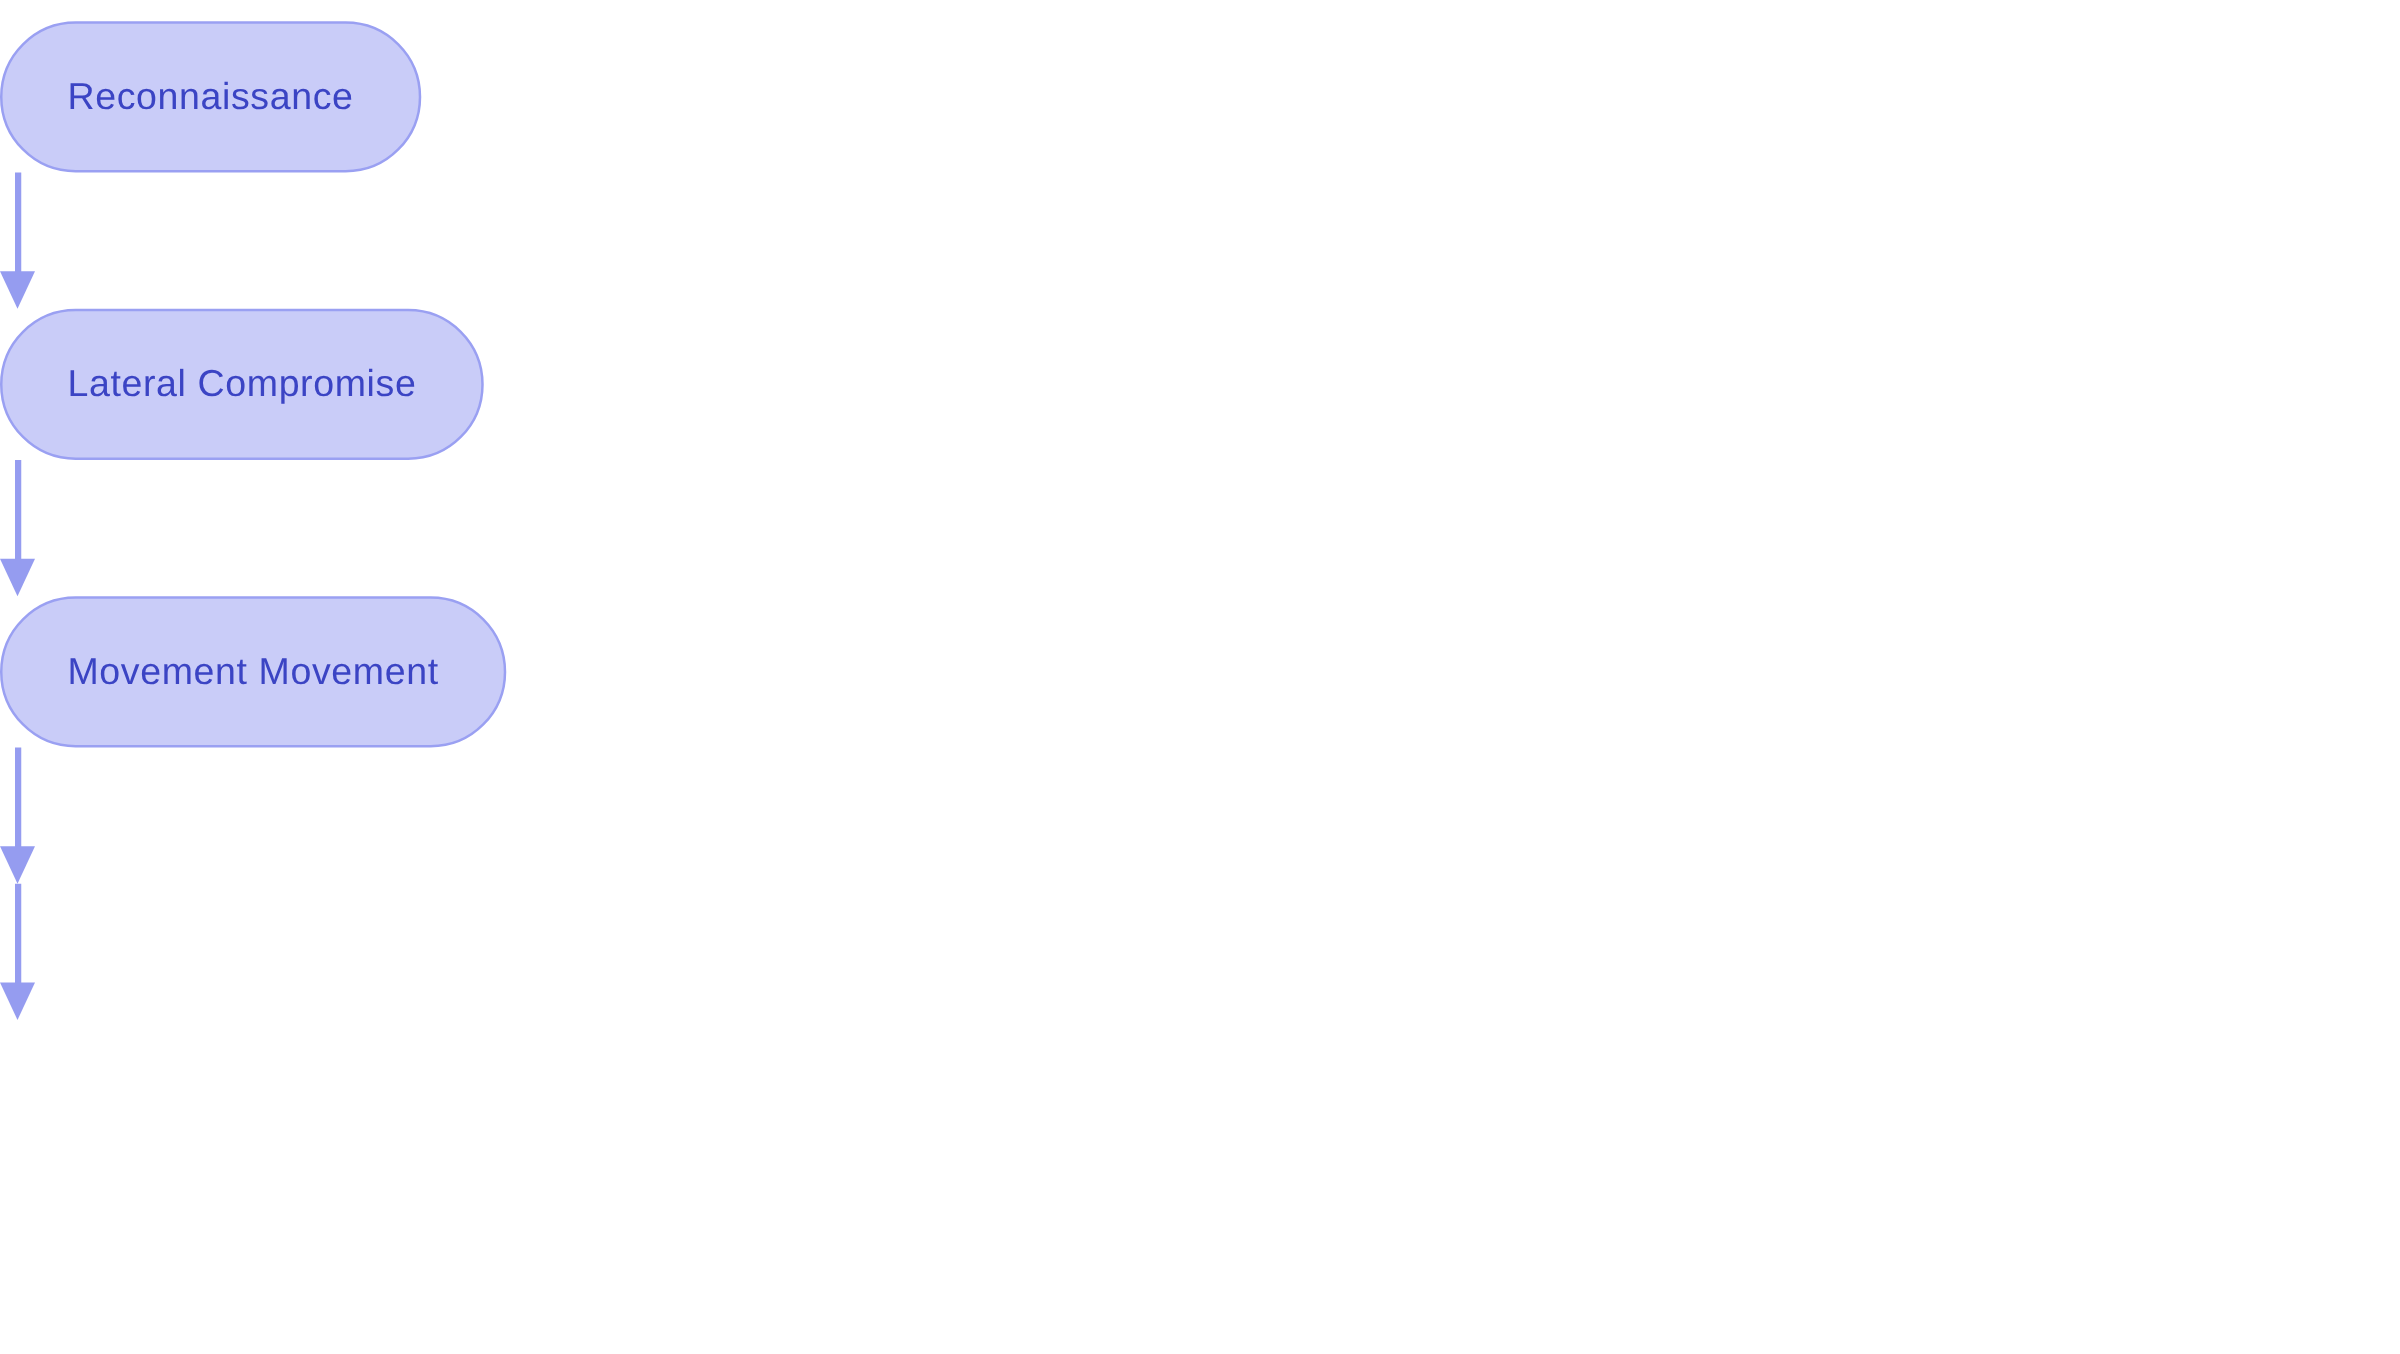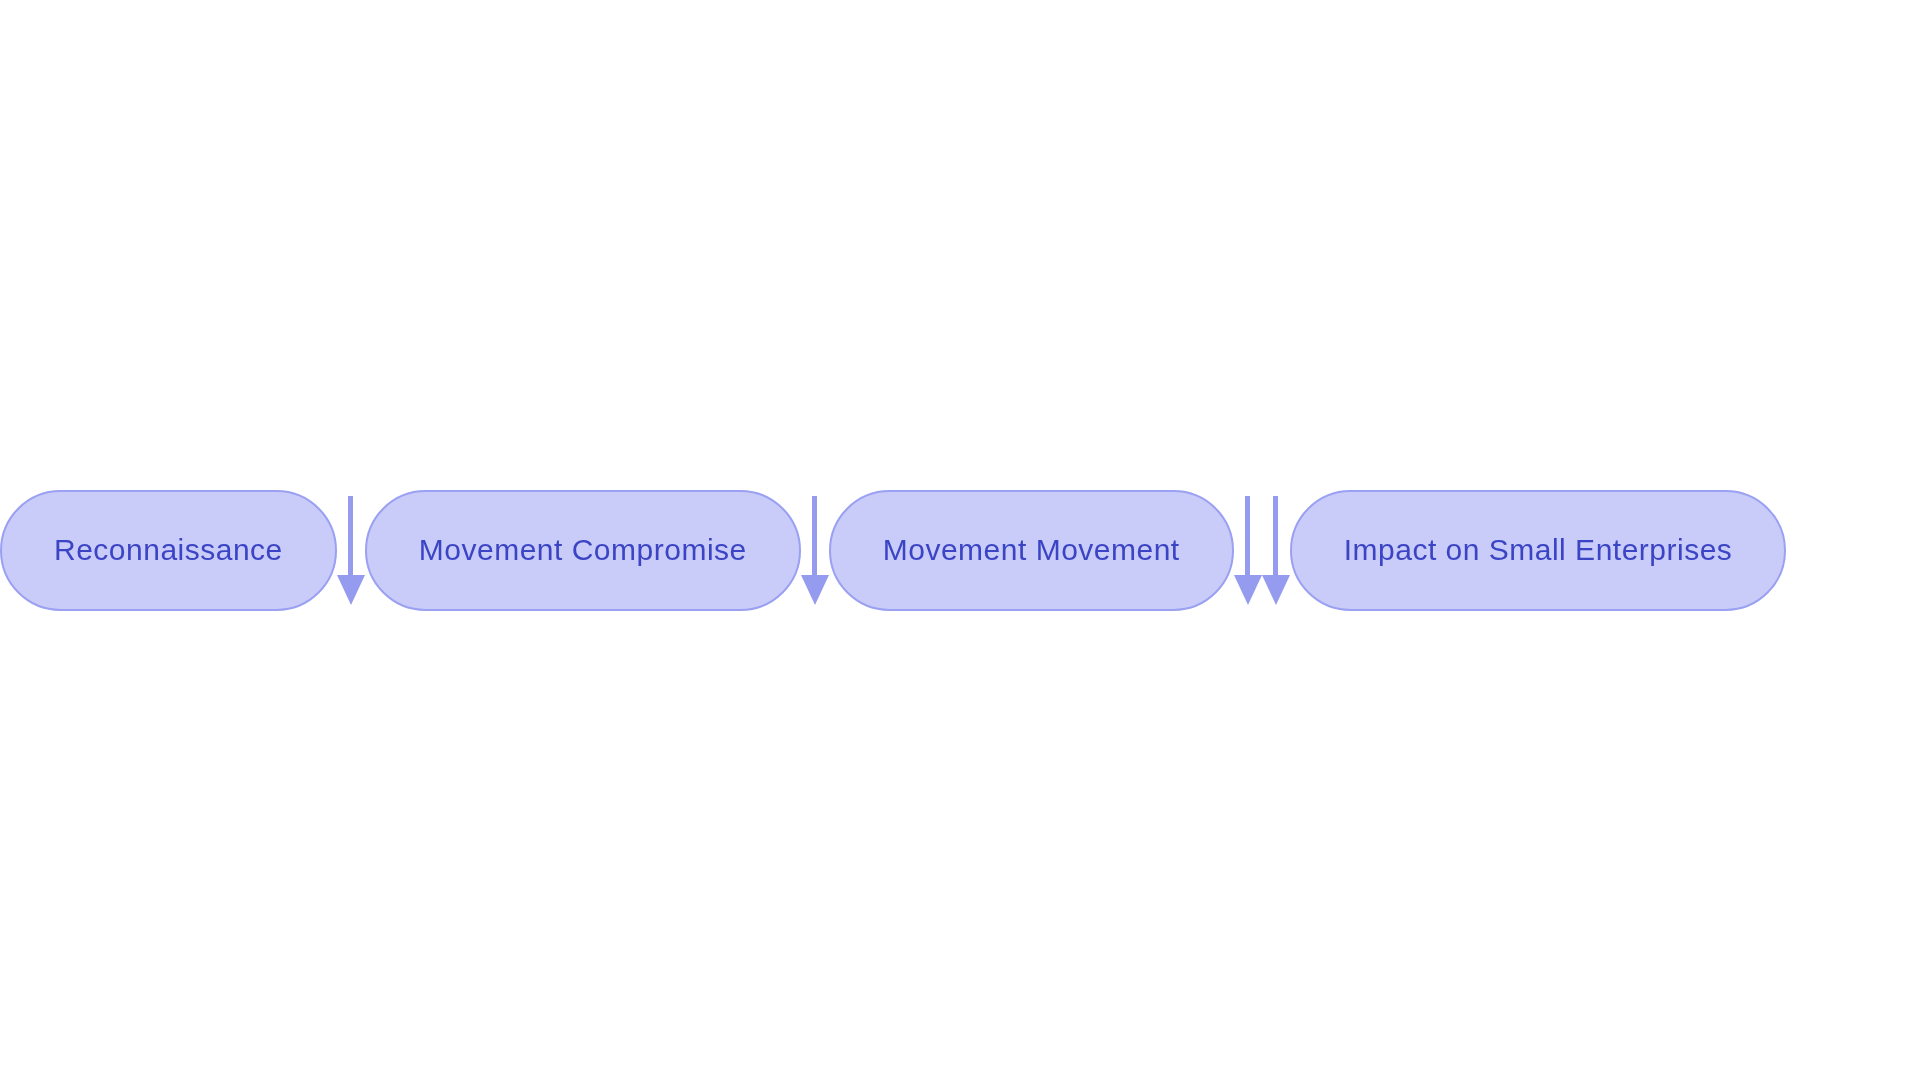--- a/index.html
+++ b/index.html
@@ -9,22 +9,22 @@
     width: 1920px;
     height: 1083px;
     overflow: hidden;
     font-family: "Liberation Sans", "DejaVu Sans", sans-serif;
   }
   .canvas {
     position: relative;
     width: 1728px;
     height: 1083px;
     display: flex;
-    flex-direction: row;
-    align-items: center;
+    flex-direction: column;
+    align-items: flex-start;
     box-sizing: border-box;
     padding-top: 17px;
   }
   .flow-node {
     height: 121px;
     border-radius: 60.5px;
     background: #c9ccf8;
     border: 2px solid #9aa0f2;
     color: #3b44c4;
     font-size: 30px;
@@ -66,21 +66,21 @@
   <div class="flow-node">
     <span>Reconnaissance</span>
   </div>
 
   <div class="connector">
     <div class="line"></div>
     <div class="head"></div>
   </div>
 
   <div class="flow-node">
-    <span>Movement Compromise</span>
+    <span>Lateral Compromise</span>
   </div>
 
   <div class="connector">
     <div class="line"></div>
     <div class="head"></div>
   </div>
 
   <div class="flow-node">
     <span>Movement Movement</span>
   </div>
@@ -89,17 +89,14 @@
     <div class="line"></div>
     <div class="head"></div>
   </div>
 
 
   <div class="connector">
     <div class="line"></div>
     <div class="head"></div>
   </div>
 
-  <div class="flow-node">
-    <span>Impact on Small Enterprises</span>
-  </div>
 
 </div>
 
 </body></html>

